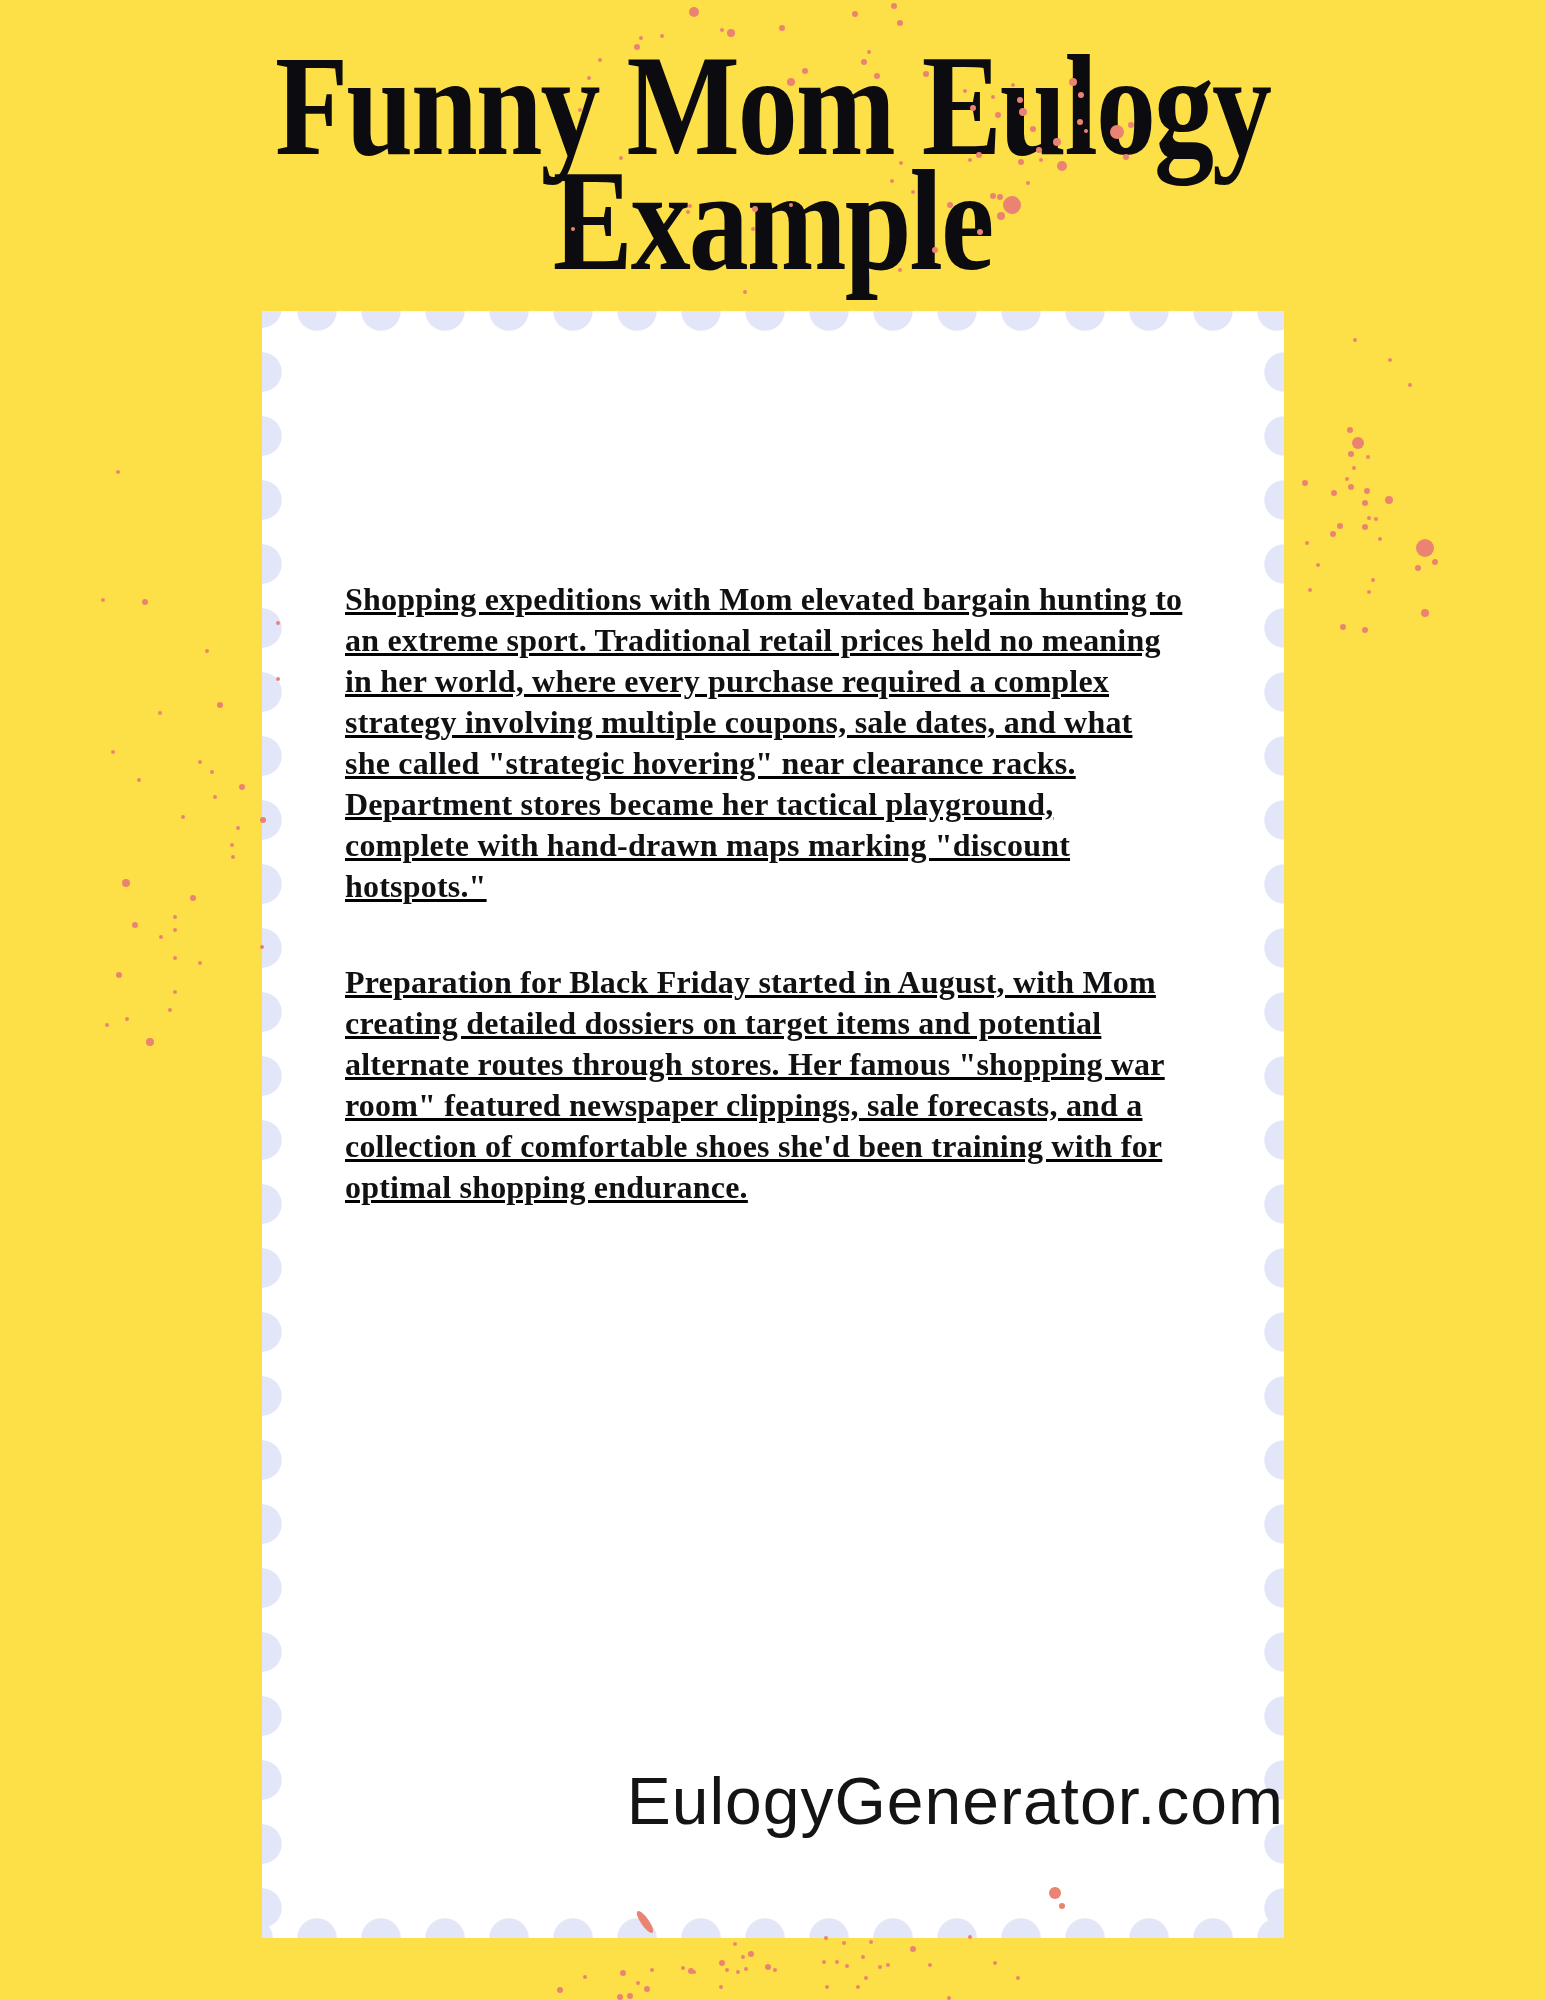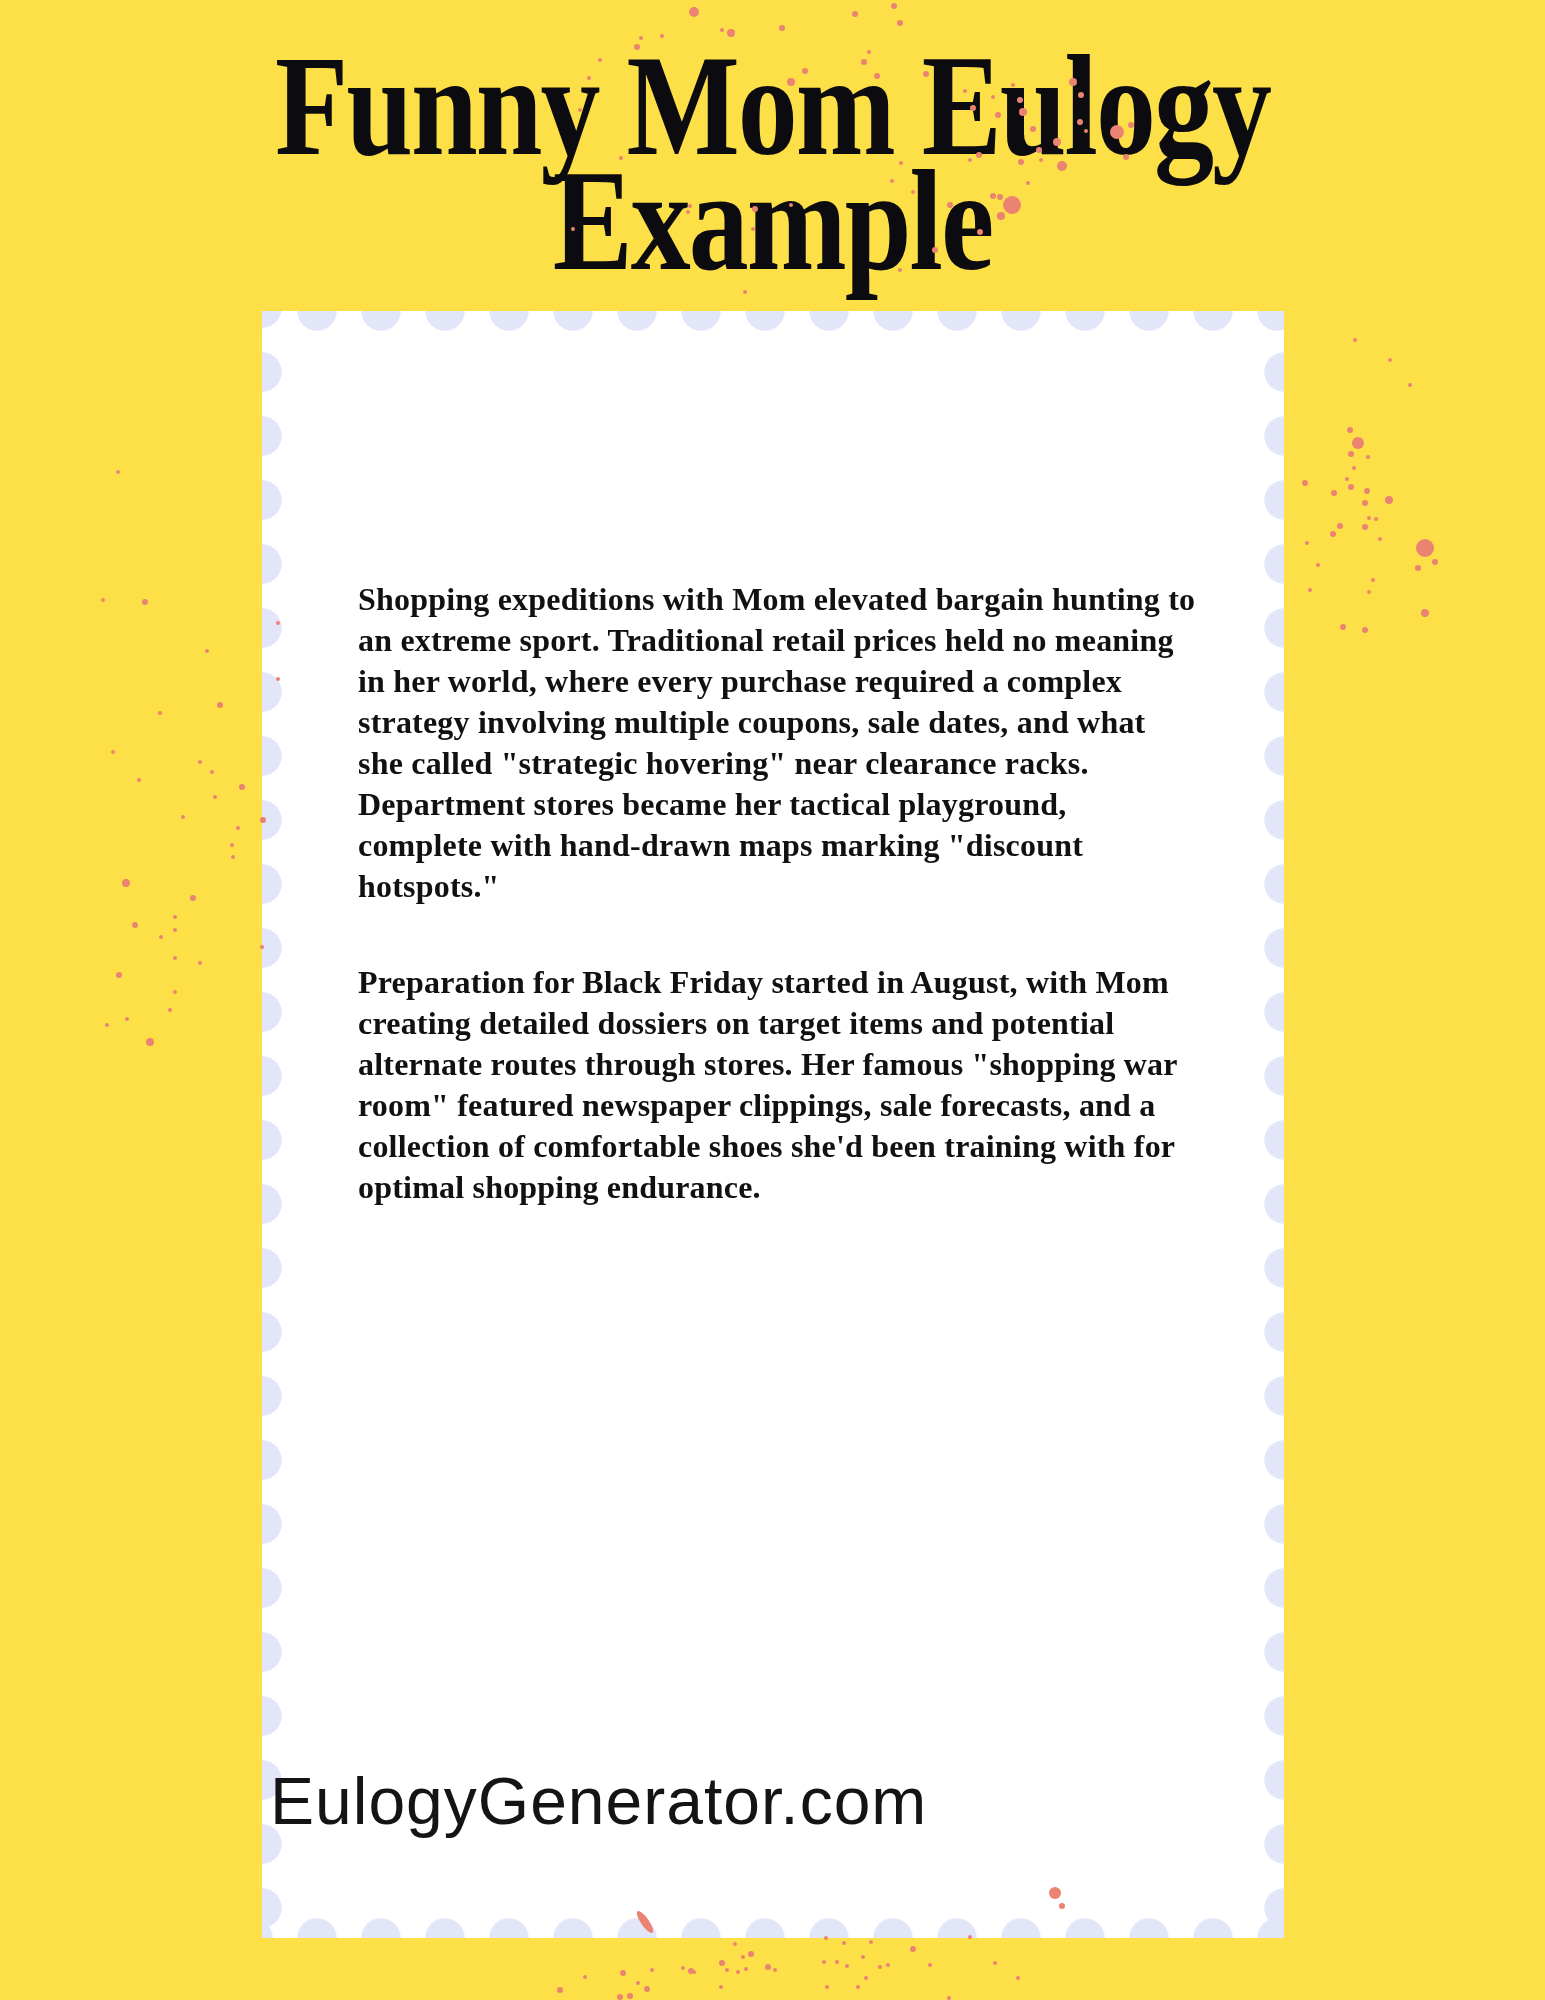--- a/index.html
+++ b/index.html
@@ -72,41 +72,42 @@
   .scallop-right {
     top: 0; bottom: 0; right: 0; width: 21px;
     background-image: radial-gradient(20px 20px at 21px 32px, #e3e5f8 19.2px, rgba(227,229,248,0) 20.2px);
     background-size: 21px 64px;
     background-repeat: repeat-y;
     background-position: 0 29px;
   }
   
   .content {
     position: absolute;
-    left: 96px;
+    left: 83px;
     top: 268px;
     width: 940px;
+    text-decoration: underline;
   }
   .content p {
     margin: 0 0 55px 0;
     font-family: "Liberation Serif", "DejaVu Serif", serif;
     font-weight: 700;
     font-size: 32px;
     line-height: 41px;
     letter-spacing: 0.2px;
     color: #111114;
     white-space: pre;
   }
   
   .footer {
     position: absolute;
-    left: 8px;
+    left: 0;
     top: 1452px;
     width: 100%;
-    text-align: left;
+    text-align: right;
     font-family: "Liberation Sans", "DejaVu Sans", sans-serif;
     font-weight: 400;
     font-size: 66px;
     letter-spacing: 1px;
     color: #141416;
   }
   
   .splatter {
     position: absolute;
     left: 0;

